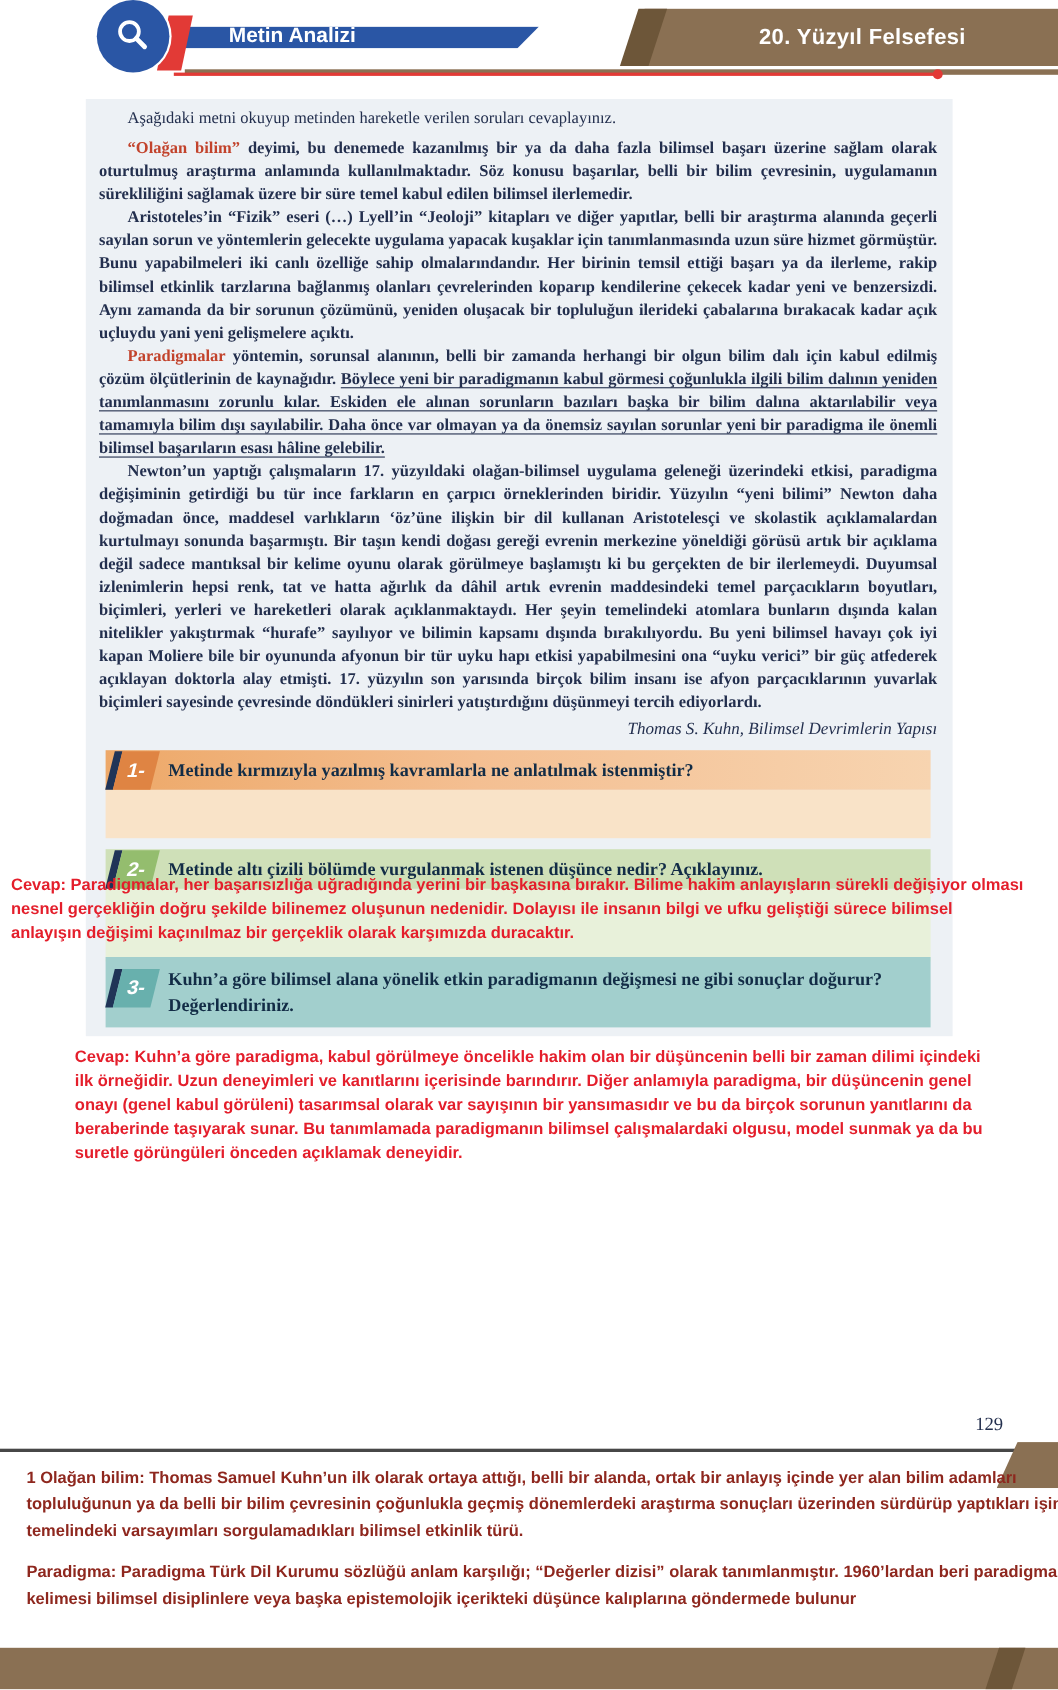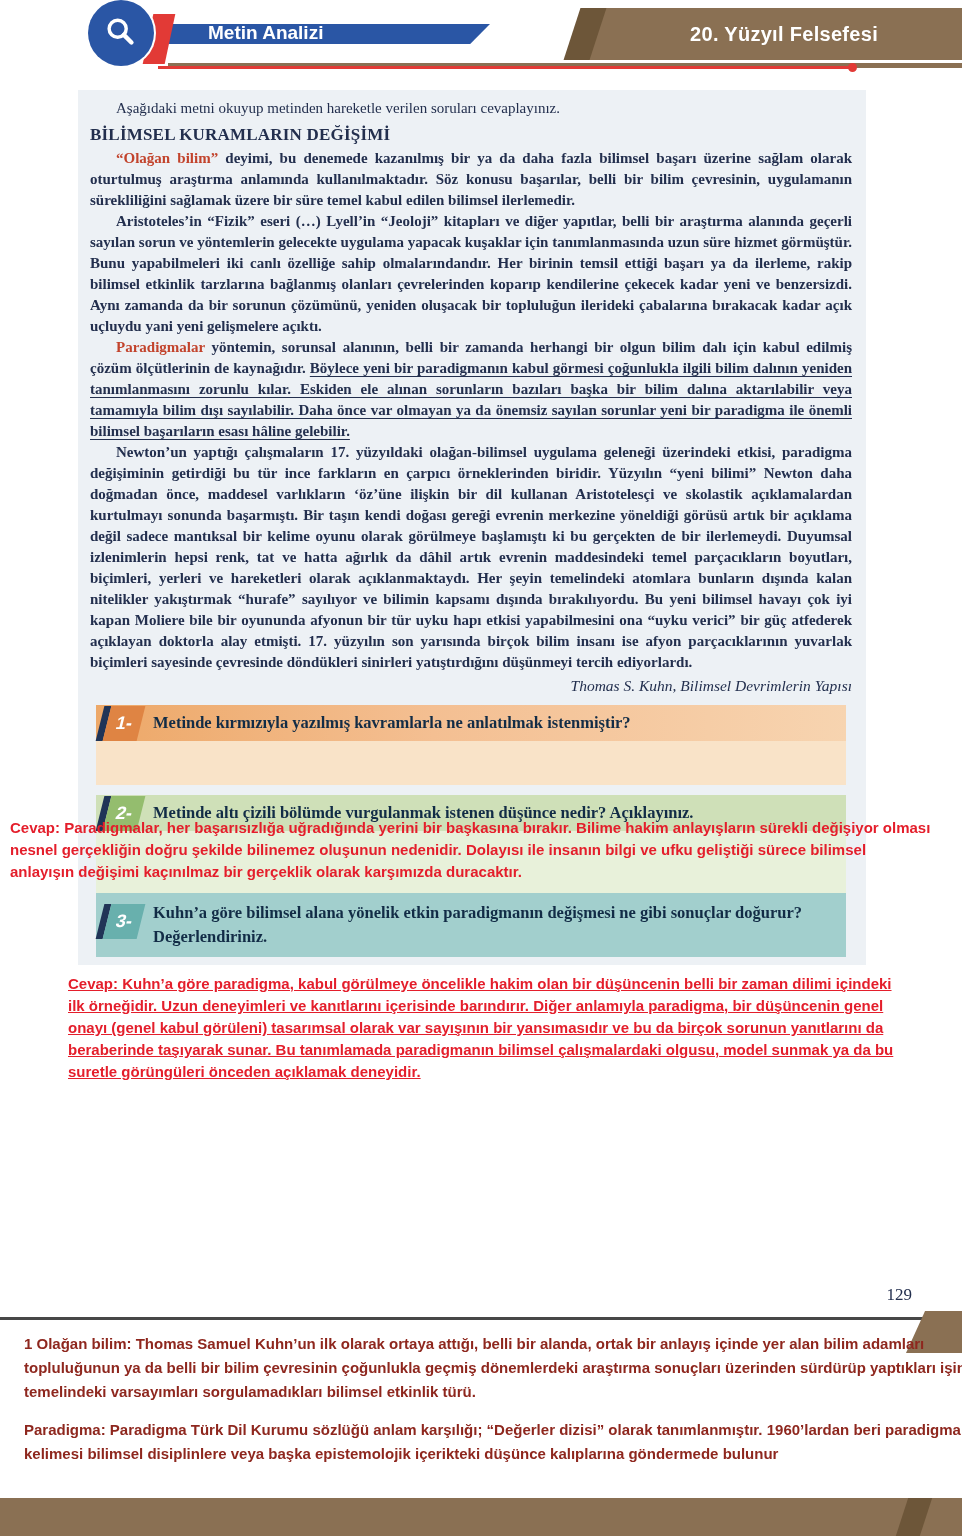--- a/index.html
+++ b/index.html
@@ -79,21 +79,21 @@
   .q3 .qbanner { background:var(--q3-band,#a2cfcd); align-items:flex-start; padding:8px 30px 8px 0; }
   .q3 .qtagwrap { margin-top:3px; }
   .q3 .qtag { background:var(--q3-tag,#68b0ad); }
 
   
   .answer {
     font-family:"Liberation Sans",sans-serif; font-weight:bold;
     color:var(--answer-red,#e41e2b); font-size:15px; line-height:22px;
   }
   .a2 { position:relative; z-index:2; margin:-14px -86px 0 -86px; }
-  .a3 { margin:8px 56px 2px 68px;text-decoration:underline; }
+  .a3 { margin:8px 56px 2px 68px; }
 
   
   .page-number { position:absolute; top:1285px; right:50px; font-size:17px;text-align:center; }
   .foot-rule { position:absolute; top:1317px; left:0; width:962px; height:3px; background:#474747; }
   .corner-slash { position:absolute; top:1311px; right:0; width:56px; height:42px;
     background:var(--brown,#8a7053); clip-path:polygon(34% 0,100% 0,100% 100%,0 100%); }
   .footnotes {
     position:absolute; top:1332px; left:24px; width:948px;
     font-family:"Liberation Sans",sans-serif; font-weight:bold;
     color:var(--footnote-red,#8e271e); font-size:15px; line-height:1.6;
@@ -125,21 +125,20 @@
         <line x1="23" y1="22" x2="31" y2="30" stroke="#ffffff" stroke-width="4.6" stroke-linecap="round"></line>
       </svg>
     </div>
     <div class="ma-line"></div>
   </div>
 
   <div class="content-box">
 
     <p class="intro">Aşağıdaki metni okuyup metinden hareketle verilen soruları cevaplayınız.</p>
 
-    <h2 class="article-title">BİLİMSEL KURAMLARIN DEĞİŞİMİ</h2>
 
     <div>
         <p class="para"><span class="seg-red">“Olağan bilim”</span><span class="seg-normal"> deyimi, bu denemede kazanılmış bir ya da daha fazla bilimsel başarı üzerine sağlam olarak oturtulmuş araştırma anlamında kullanılmaktadır. Söz konusu başarılar, belli bir bilim çevresinin, uygulamanın sürekliliğini sağlamak üzere bir süre temel kabul edilen bilimsel ilerlemedir.</span></p>
         <p class="para"><span class="seg-normal">Aristoteles’in “Fizik” eseri (…) Lyell’in “Jeoloji” kitapları ve diğer yapıtlar, belli bir araştırma alanında geçerli sayılan sorun ve yöntemlerin gelecekte uygulama yapacak kuşaklar için tanımlanmasında uzun süre hizmet görmüştür. Bunu yapabilmeleri iki canlı özelliğe sahip olmalarındandır. Her birinin temsil ettiği başarı ya da ilerleme, rakip bilimsel etkinlik tarzlarına bağlanmış olanları çevrelerinden koparıp kendilerine çekecek kadar yeni ve benzersizdi. Aynı zamanda da bir sorunun çözümünü, yeniden oluşacak bir topluluğun ilerideki çabalarına bırakacak kadar açık uçluydu yani yeni gelişmelere açıktı.</span></p>
         <p class="para"><span class="seg-red">Paradigmalar</span><span class="seg-normal"> yöntemin, sorunsal alanının, belli bir zamanda herhangi bir olgun bilim dalı için kabul edilmiş çözüm ölçütlerinin de kaynağıdır. </span><span class="seg-underline">Böylece yeni bir paradigmanın kabul görmesi çoğunlukla ilgili bilim dalının yeniden tanımlanmasını zorunlu kılar. Eskiden ele alınan sorunların bazıları başka bir bilim dalına aktarılabilir veya tamamıyla bilim dışı sayılabilir. Daha önce var olmayan ya da önemsiz sayılan sorunlar yeni bir paradigma ile önemli bilimsel başarıların esası hâline gelebilir.</span></p>
         <p class="para"><span class="seg-normal">Newton’un yaptığı çalışmaların 17. yüzyıldaki olağan-bilimsel uygulama geleneği üzerindeki etkisi, paradigma değişiminin getirdiği bu tür ince farkların en çarpıcı örneklerinden biridir. Yüzyılın “yeni bilimi” Newton daha doğmadan önce, maddesel varlıkların ‘öz’üne ilişkin bir dil kullanan Aristotelesçi ve skolastik açıklamalardan kurtulmayı sonunda başarmıştı. Bir taşın kendi doğası gereği evrenin merkezine yöneldiği görüsü artık bir açıklama değil sadece mantıksal bir kelime oyunu olarak görülmeye başlamıştı ki bu gerçekten de bir ilerlemeydi. Duyumsal izlenimlerin hepsi renk, tat ve hatta ağırlık da dâhil artık evrenin maddesindeki temel parçacıkların boyutları, biçimleri, yerleri ve hareketleri olarak açıklanmaktaydı. Her şeyin temelindeki atomlara bunların dışında kalan nitelikler yakıştırmak “hurafe” sayılıyor ve bilimin kapsamı dışında bırakılıyordu. Bu yeni bilimsel havayı çok iyi kapan Moliere bile bir oyununda afyonun bir tür uyku hapı etkisi yapabilmesini ona “uyku verici” bir güç atfederek açıklayan doktorla alay etmişti. 17. yüzyılın son yarısında birçok bilim insanı ise afyon parçacıklarının yuvarlak biçimleri sayesinde çevresinde döndükleri sinirleri yatıştırdığını düşünmeyi tercih ediyorlardı.</span></p>
       </div>
 
     <p class="attribution">Thomas S. Kuhn, Bilimsel Devrimlerin Yapısı</p>
 

